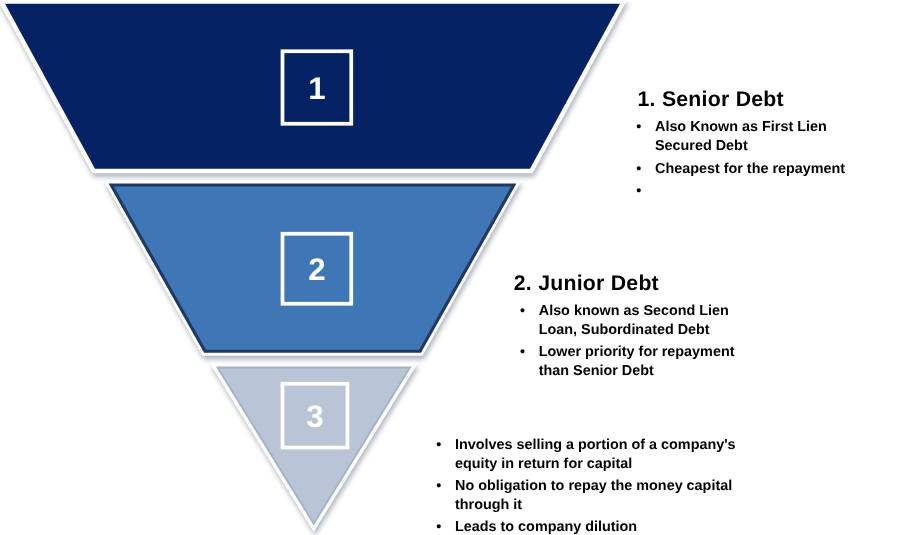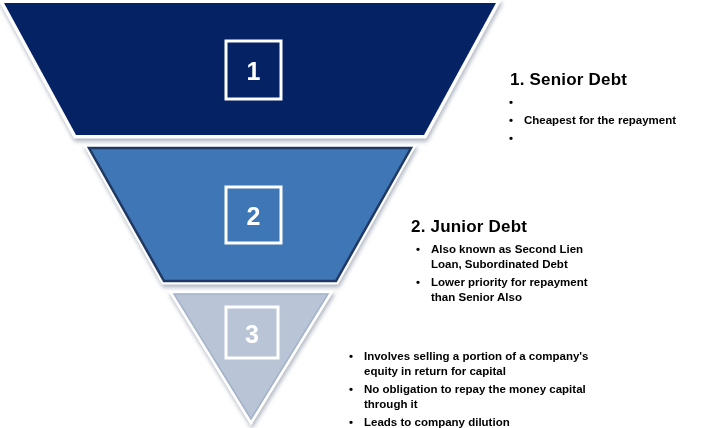--- a/index.html
+++ b/index.html
@@ -63,41 +63,42 @@
       <rect x="226" y="307" width="52" height="51" stroke="#ffffff" stroke-width="3" fill="#b9c4d6"></rect>
       <text class="num-text" x="252" y="333.5" text-anchor="middle" dominant-baseline="central" fill="#ffffff">3</text>
     </g>
   </svg>
 
   <div class="label-block s1" style="left:504px;top:27px;">
     <div class="label-heading" style="margin-left:6px;">1. Senior Debt</div>
     <div class="bullet-area">
       <div class="bullet">
         <span class="dot">•</span>
+        <span class="bullet-text">Also Known as First Lien Secured Debt</span>
       </div>
       <div class="bullet">
         <span class="dot">•</span>
         <span class="bullet-text">Cheapest for the repayment</span>
       </div>
       <div class="bullet">
         <span class="dot">•</span>
       </div>
     </div>
   </div>
 
   <div class="label-block s2" style="left:411px;top:174px;">
     <div class="label-heading">2. Junior Debt</div>
     <div class="bullet-area">
       <div class="bullet">
         <span class="dot">•</span>
         <span class="bullet-text">Also known as Second Lien Loan, Subordinated Debt</span>
       </div>
       <div class="bullet">
         <span class="dot">•</span>
-        <span class="bullet-text">Lower priority for repayment than Senior Also</span>
+        <span class="bullet-text">Lower priority for repayment than Senior Debt</span>
       </div>
     </div>
   </div>
 
   <div class="label-block s3" style="left:344px;top:305px;">
     <div class="bullet-area">
       <div class="bullet">
         <span class="dot">•</span>
         <span class="bullet-text">Involves selling a portion of a company's equity in return for capital</span>
       </div>

